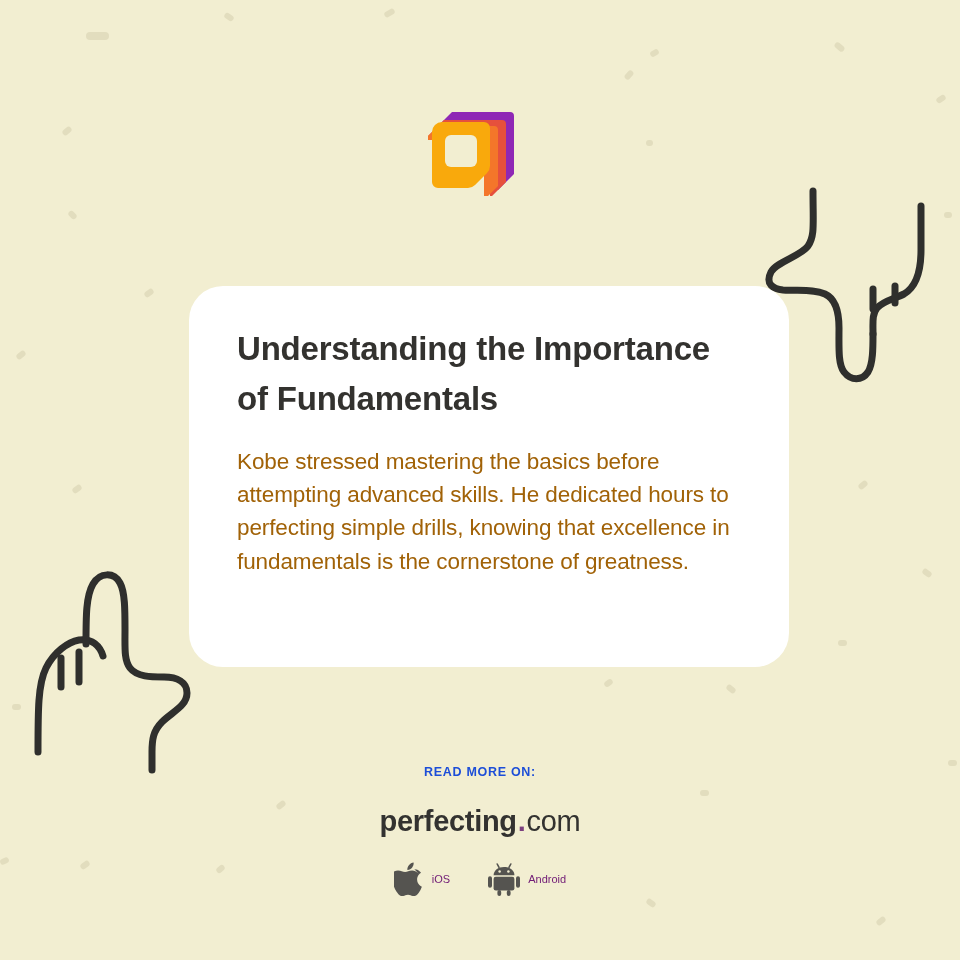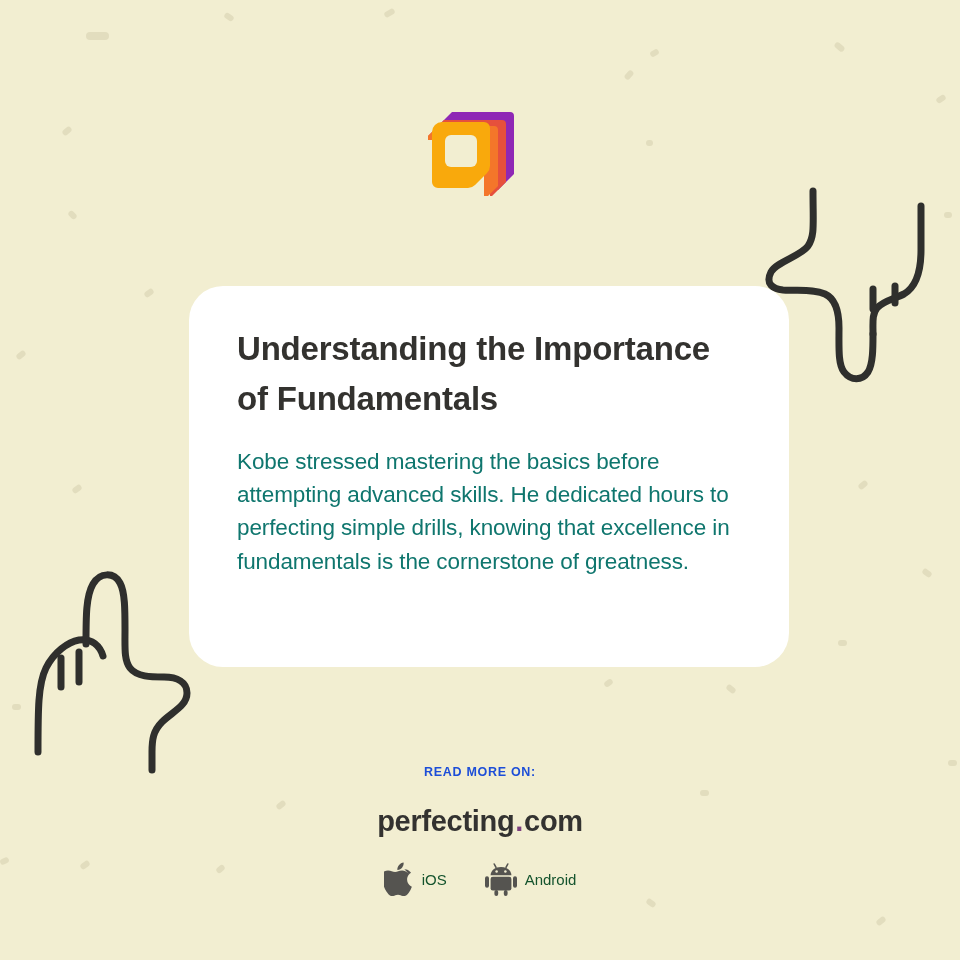--- a/index.html
+++ b/index.html
@@ -66,21 +66,21 @@
     font-weight: bold;
     line-height: 1.50;
     color: #33322f;
     letter-spacing: -0.2px;
     margin: 0;
   }
   #card-body {
     margin: 22px 0 0 0;
     font-size: 22.5px;
     line-height: 1.475;
-    color: #0f766e;
+    color: #a16207;
     letter-spacing: -0.1px;
   }
 
   
   #footer {
     position: absolute;
     left: 0;
     top: 765px;
     width: 960px;
     text-align: center;
@@ -98,37 +98,37 @@
     color: #333230;
     letter-spacing: -0.3px;
     white-space: nowrap;
   }
   #brand-name { font-weight: bold; }
   #brand-dot {
     color: #7b3f7e;
     font-weight: bold;
     margin: 0 1px;
   }
-  #brand-tld { font-weight: bold; }
+  #brand-tld { font-weight: normal; }
 
   #stores {
     margin-top: 24px;
     display: flex;
     justify-content: center;
     align-items: center;
     gap: 38px;
   }
   .store-badge {
     display: flex;
     align-items: center;
     gap: 8px;
   }
   .store-label {
-    font-size: 15px;
-    color: #14532d;
+    font-size: 11px;
+    color: #701a75;
   }
 </style>
 </head>
 <body>
 
 <div id="stage">
 
   <div id="confetti-layer">
     <span class="confetti" style="left:86px;  top:32px;  width:23px; height:8px;  transform:rotate(0deg);"></span>
     <span class="confetti" style="left:62px;  top:128px; width:10px; height:6px;  transform:rotate(-42deg);"></span>

